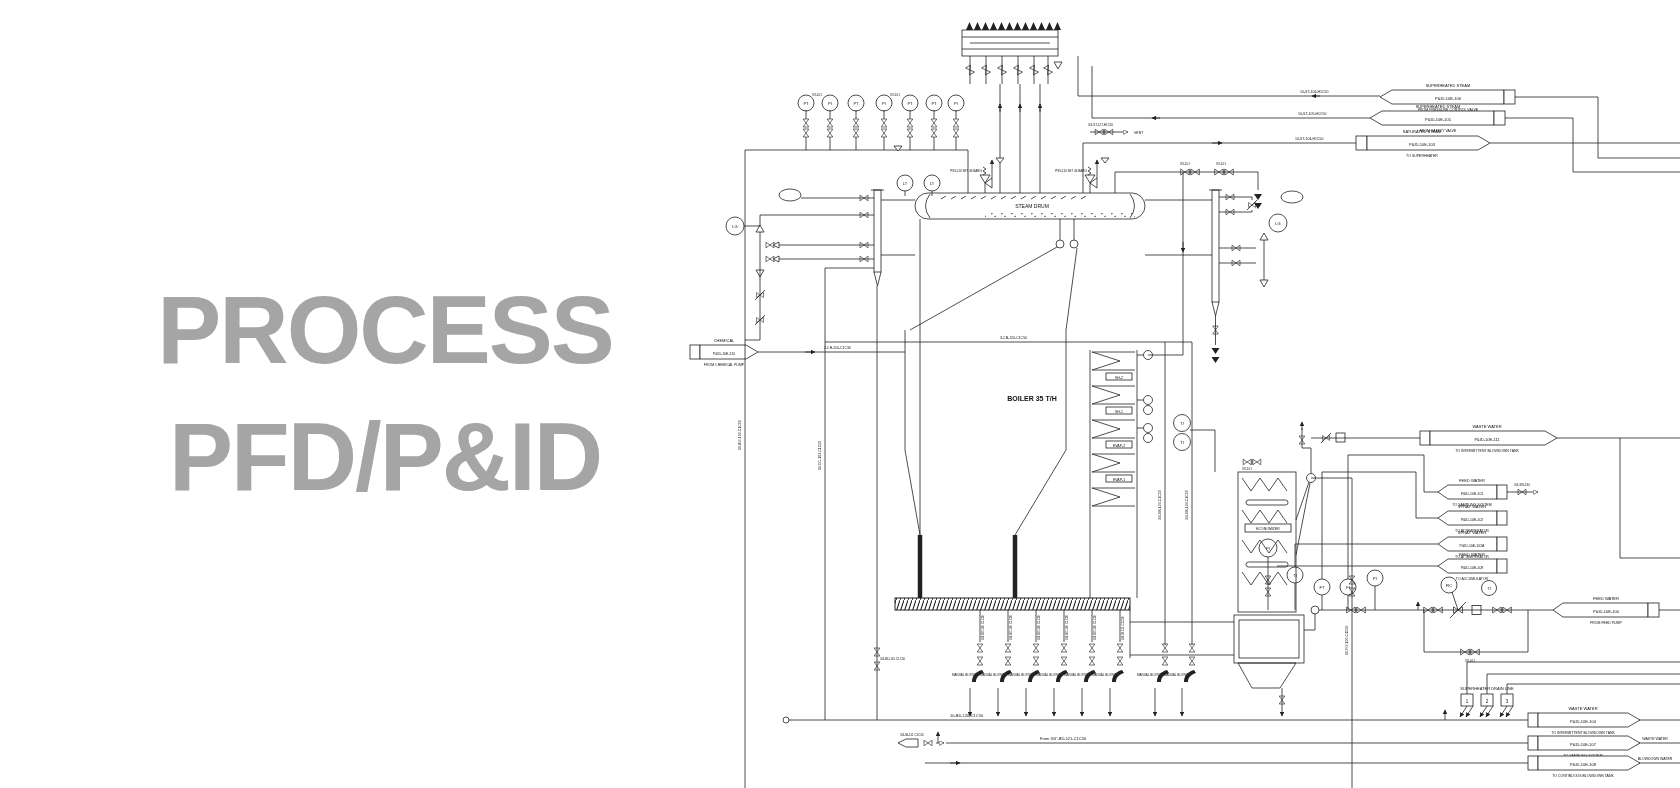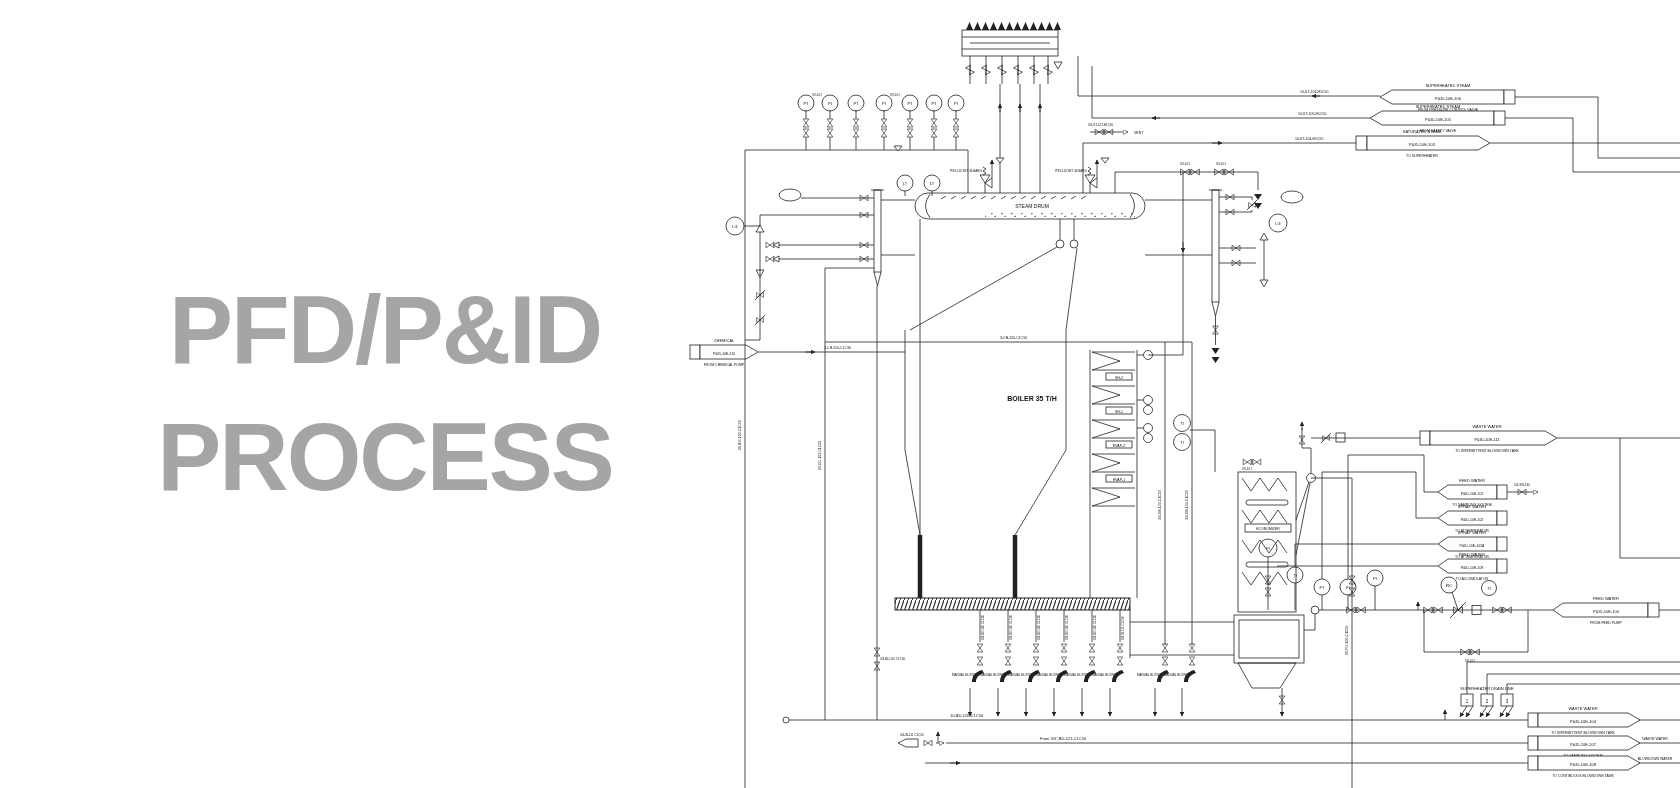--- a/index.html
+++ b/index.html
@@ -14,22 +14,22 @@
   text{fill:#111;font-family:"Liberation Sans",sans-serif;}
   .t3{font-size:3px;}.t35{font-size:3.5px;}.t4{font-size:4px;}.t45{font-size:4.5px;}
   .t5{font-size:5px;}.t7{font-size:7px;font-weight:bold;}
   .mid{text-anchor:middle;}
 </style>
 </head>
 <body>
 
 <div id="stage">
   <div id="hero">
+    <div>PROCESS</div>
     <div>PFD/P&amp;ID</div>
-    <div>PROCESS</div>
   </div>
 
   <svg width="1680" height="788" viewBox="0 0 1680 788">
     <defs>
       <marker id="af" markerWidth="7" markerHeight="6" refX="5.5" refY="3" orient="auto">
         <path d="M0,0 L6,3 L0,6 Z" fill="#222"></path>
       </marker>
       <marker id="ao" markerWidth="8" markerHeight="7" refX="6" refY="3" orient="auto">
         <path d="M0,0 L6,3 L0,6 Z" fill="#fff" stroke="#222" stroke-width=".7"></path>
       </marker>

